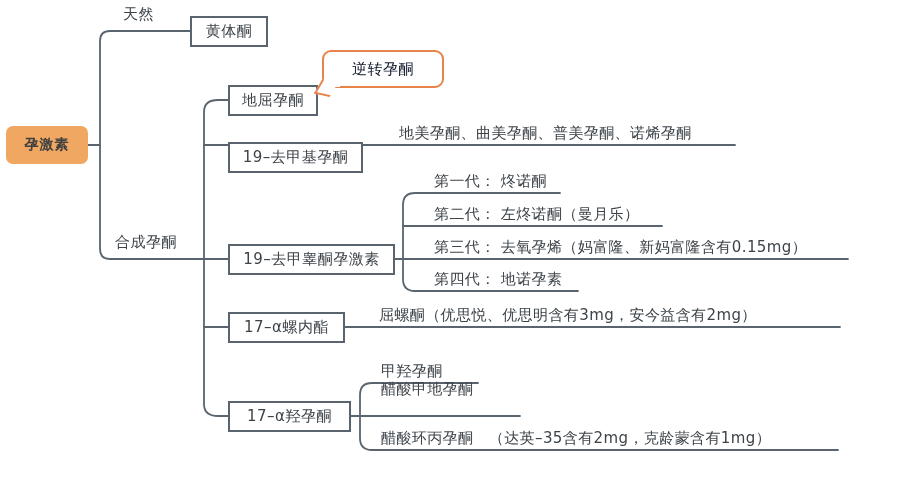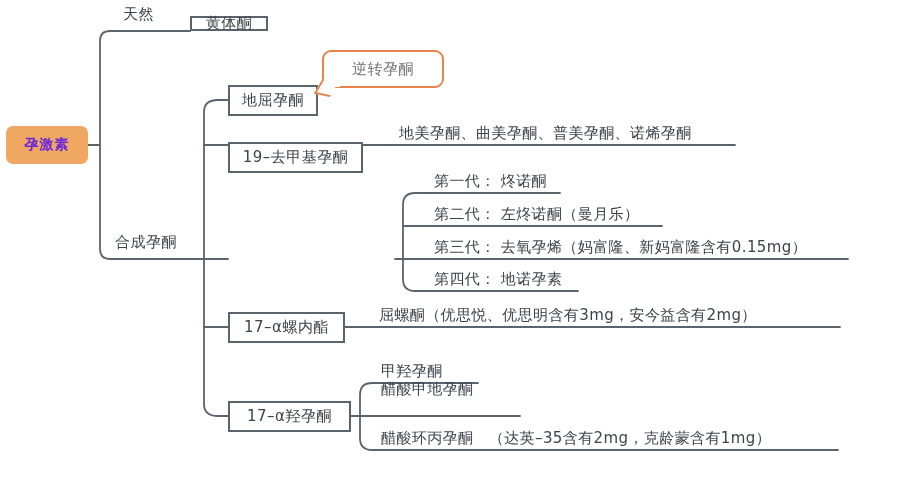--- a/index.html
+++ b/index.html
@@ -24,21 +24,21 @@
     font-size:15px;
     line-height:1;
     white-space:nowrap;
     letter-spacing:0.5px;
   }
   .root{
     position:absolute;
     box-sizing:border-box;
     background:#efa761;
     border:none;border-radius:7px;
-    color:#6d28d9;
+    color:#404040;
     font-weight:bold;
     display:flex;align-items:center;justify-content:center;
     font-size:14px;
     letter-spacing:1px;
     white-space:nowrap;
   }
 
   
   .blabel{
     position:absolute;
@@ -57,21 +57,21 @@
     letter-spacing:0.4px;
   }
 
   
   .callout{
     position:absolute;
     box-sizing:border-box;
     border:2px solid #e8834a;
     border-radius:9px;
     background:#ffffff;
-    color:#737373;
+    color:#0f172a;
     display:flex;align-items:center;justify-content:center;
     font-size:15px;
     white-space:nowrap;
     letter-spacing:0.5px;
   }
   .callout-tail{
     position:absolute;
     width:14px;height:14px;
     background:#ffffff;
     border-left:2px solid #e8834a;
@@ -132,32 +132,35 @@
     </g>
   </svg>
 
   <div class="root" style="left:6px;top:126px;width:82px;height:38px;">
     <span>孕激素</span>
   </div>
 
   <div class="blabel" style="left:115px;top:5px;margin-left:8px;">天然</div>
   <div class="blabel" style="left:115px;top:233px;">合成孕酮</div>
 
-  <div class="node" style="left:190px;top:16px;width:78px;height:15px;">
+  <div class="node" style="left:190px;top:16px;width:78px;height:31px;">
     <span>黄体酮</span>
   </div>
 
   <div class="node" style="left:228px;top:85px;width:90px;height:31px;">
     <span>地屈孕酮</span>
   </div>
 
   <div class="node" style="left:228px;top:130px;width:135px;height:31px;margin-top:12px;">
     <span>19–去甲基孕酮</span>
   </div>
 
+  <div class="node" style="left:228px;top:244px;width:167px;height:31px;">
+    <span>19–去甲睾酮孕激素</span>
+  </div>
 
   <div class="node" style="left:228px;top:312px;width:117px;height:31px;">
     <span>17–α螺内酯</span>
   </div>
 
   <div class="node" style="left:228px;top:401px;width:123px;height:31px;">
     <span>17–α羟孕酮</span>
   </div>
 
   <div class="callout" style="left:322px;top:50px;width:122px;height:38px;">

